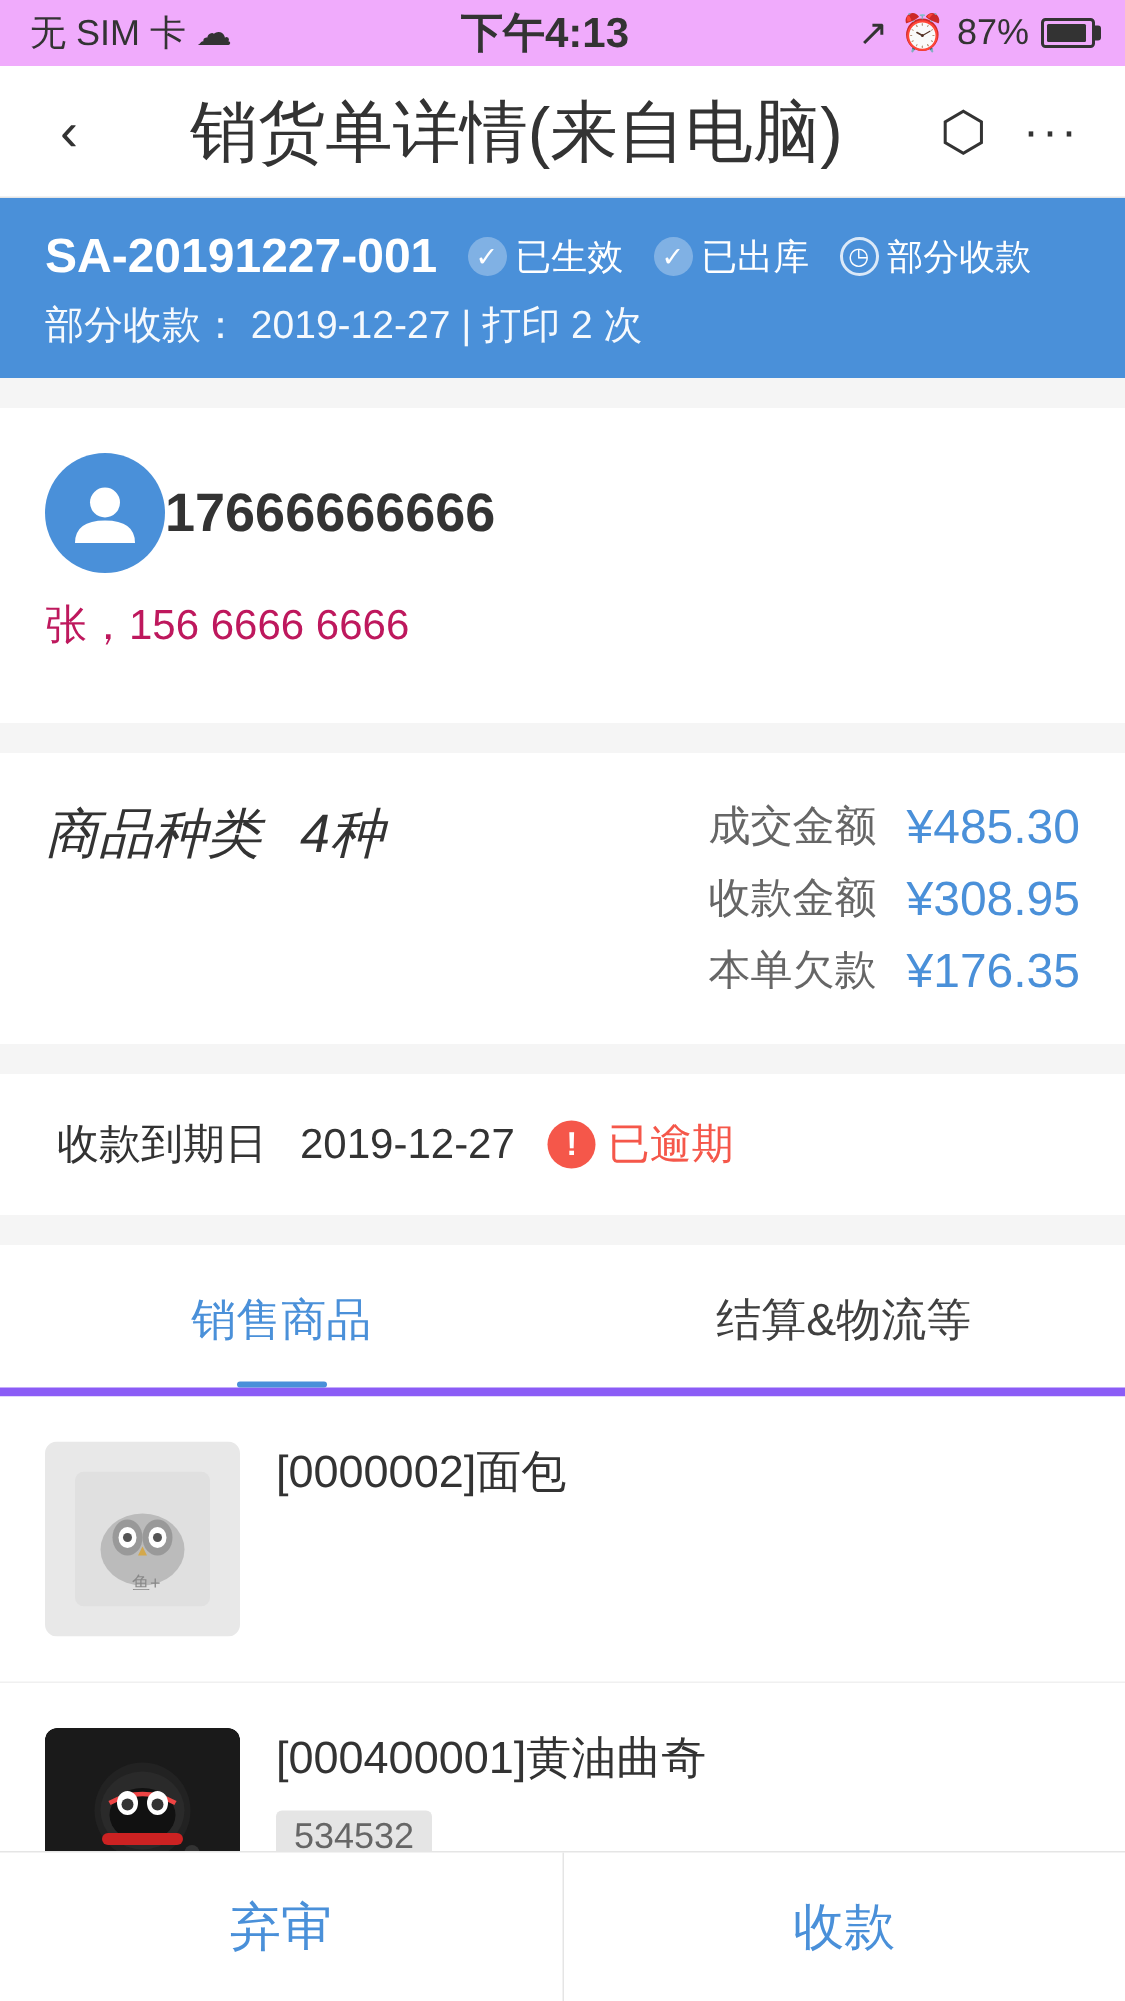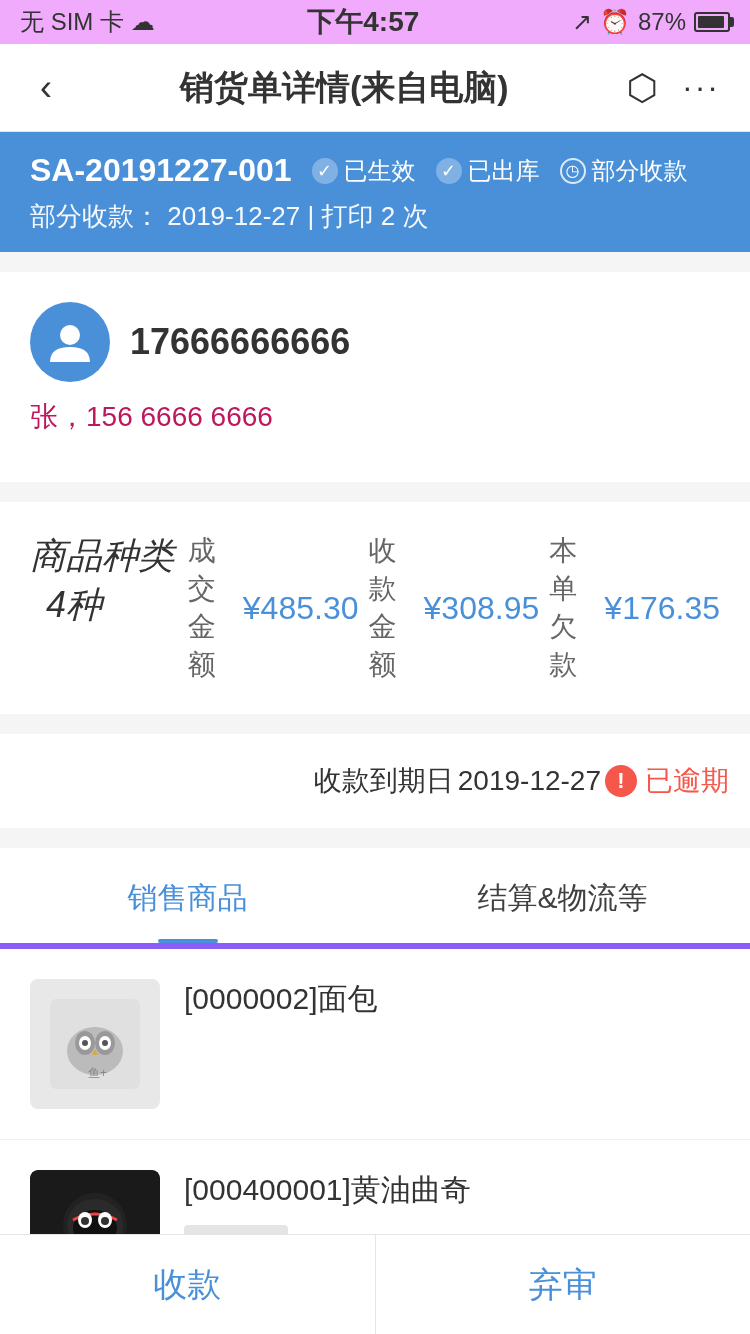--- a/index.html
+++ b/index.html
@@ -39,22 +39,22 @@
       padding: 0 30px;
       border-bottom: 1px solid #e5e5e5;
     }
     .nav-back {
       font-size: 36px;
       color: #333;
       cursor: pointer;
       padding: 10px;
     }
     .nav-title {
-      font-size: 34px;
-      font-weight: 700;
+      font-size: 45px;
+      font-weight: 400;
       color: #333;
     }
     .nav-right {
       display: flex;
       align-items: center;
       gap: 24px;
     }
     .nav-icon {
       font-size: 36px;
       color: #333;
@@ -111,21 +111,20 @@
 
     
     .customer-section {
       background: #fff;
       padding: 30px;
       margin-top: 20px;
     }
     .customer-top {
       display: flex;
       align-items: center;
-      gap: 20px;
       margin-bottom: 16px;
     }
     .avatar {
       width: 80px;
       height: 80px;
       background: #4A90D9;
       border-radius: 50%;
       display: flex;
       align-items: center;
       justify-content: center;
@@ -163,44 +162,43 @@
       padding: 30px;
       margin-top: 20px;
       display: flex;
       justify-content: space-between;
       align-items: flex-start;
     }
     .stats-left { display: flex; flex-direction: column; }
     .stats-left-row { font-size: 36px; color: #333; font-style: italic; }
     .stats-right {
       display: flex;
-      flex-direction: row;
+      flex-direction: column;
       align-items: flex-end;
       gap: 10px;
     }
     .stats-row {
       display: flex;
       align-items: center;
       gap: 20px;
       font-size: 28px;
     }
     .stats-label { color: #666; }
     .stats-value { color: #4A90D9; font-size: 32px; }
 
     
     .due-section {
       background: #fff;
-      padding: 28px 21px;
+      padding: 28px 38px;
       margin-top: 20px;
       display: flex;
       align-items: center;
-      gap: 4px;
+      gap: 22px;
       font-size: 28px;
       color: #333;
-      justify-content: flex-end;
     }
     .overdue-badge {
       display: flex;
       align-items: center;
       gap: 8px;
       color: #F5574A;
     }
     .overdue-icon {
       width: 32px;
       height: 32px;
@@ -335,21 +333,21 @@
       border-right: 1px solid #e5e5e5;
     }
   </style>
 </head>
 <body>
 
 <div class="status-bar">
   <div class="status-left">
     <span>无 SIM 卡 ☁</span>
   </div>
-  <div class="status-center">下午4:57</div>
+  <div class="status-center">下午4:13</div>
   <div class="status-right">
     <span>↗</span>
     <span>⏰</span>
     <span>87%</span>
     <span style="display:inline-block;width:36px;height:20px;border:2px solid #333;border-radius:3px;position:relative;">
       <span style="position:absolute;top:2px;left:2px;bottom:2px;width:82%;background:#333;border-radius:1px;"></span>
       <span style="position:absolute;right:-6px;top:50%;transform:translateY(-50%);width:4px;height:10px;background:#333;border-radius:0 2px 2px 0;"></span>
     </span>
   </div>
 </div>
@@ -511,15 +509,15 @@
           <span> = </span>
           <span class="price-total">¥8.28</span>
         </div>
       </div>
     </div>
 
   </div>
 </div>
 
 <div class="bottom-bar">
+  <div class="bottom-btn">弃审</div>
   <div class="bottom-btn">收款</div>
-  <div class="bottom-btn">弃审</div>
 </div>
 
 </body></html>

